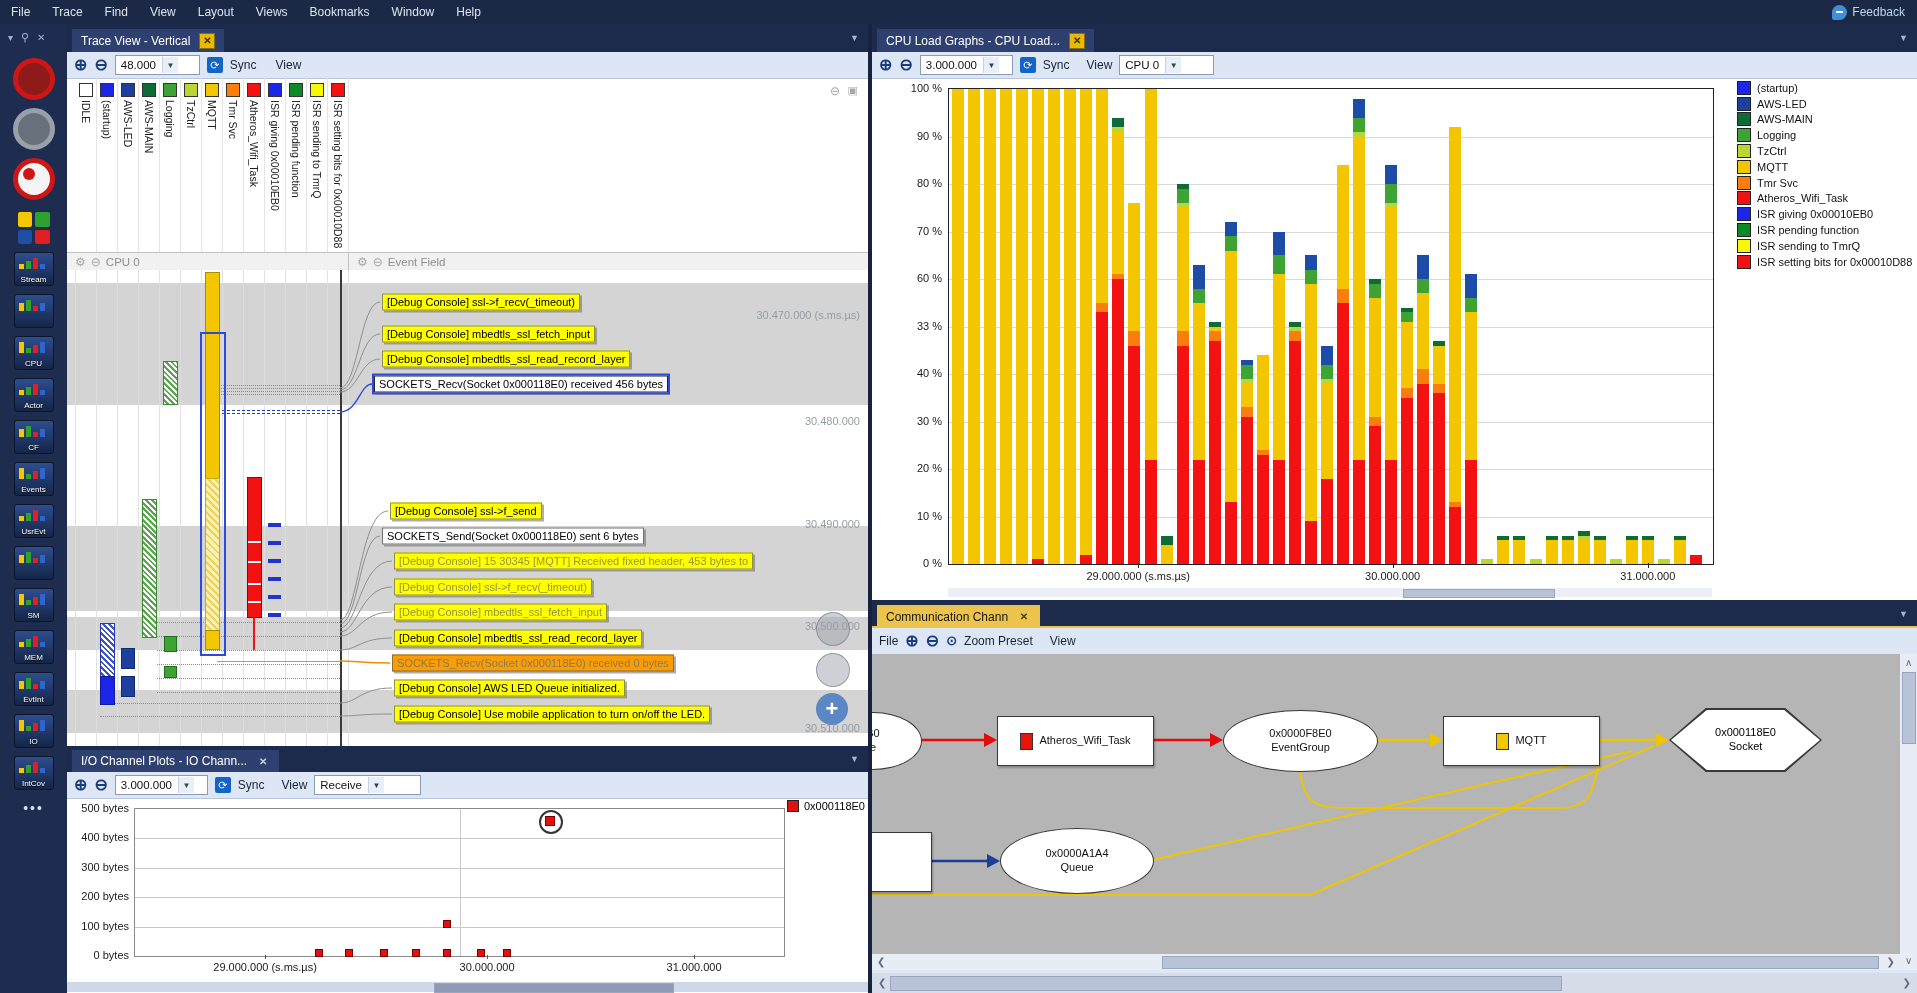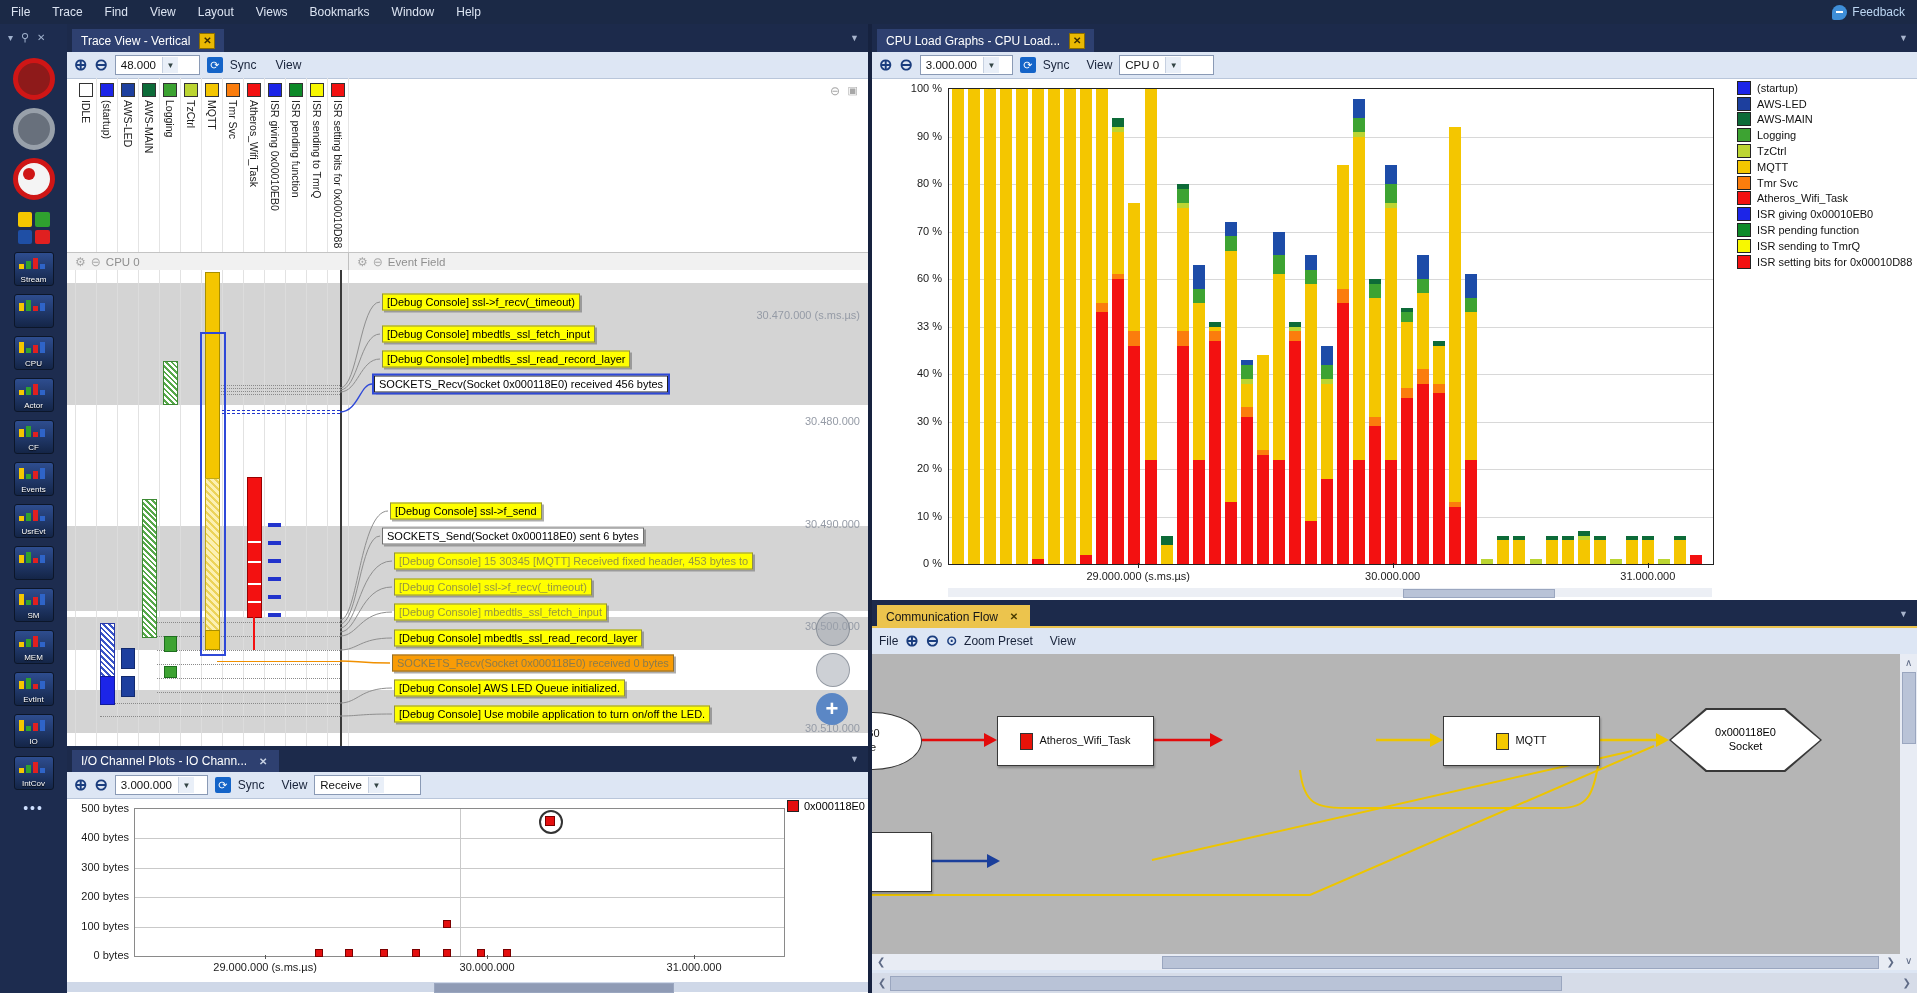--- a/index.html
+++ b/index.html
@@ -745,21 +745,21 @@
             <div class="lgsq" style="background: rgb(243, 17, 17);"></div>
             <span>ISR setting bits for 0x00010D88</span>
           </div>
         </div>
       </div>
   </div>
 
   <div class="panel" id="comm-panel" style="left:872px;top:600px;width:1045px;height:393px;background:#dde6f4;">
     <div class="tabstrip">
       <div class="tab yellow">
-        <span>Communication Flow</span>
+        <span>Communication Chann</span>
         <span class="x xd">✕</span>
       </div>
       <span class="chev">▼</span>
       <span class="ystripe"></span>
     </div>
     <div class="toolbar">
       <span>File</span>
       <span class="zbtn">⊕</span>
       <span class="zbtn">⊖</span>
       <span class="zbtn" style="font-size:13px">⊙</span>
@@ -783,32 +783,40 @@
           <polygon points="115,200 128,207 115,214" fill="#1b3f9b"></polygon>
         </svg>
         <div class="node ellipse" style="left: -48px; top: 58px; width: 96px; height: 56px;">
           <div>B0</div>
           <div>e</div>
         </div>
         <div class="node rect" style="left: 125px; top: 62px; width: 155px; height: 48px;">
           <div class="nicon" style="background: rgb(232, 19, 9);"></div>
           <span>Atheros_Wifi_Task</span>
         </div>
+        <div class="node ellipse" style="left: 351px; top: 56px; width: 153px; height: 60px;">
+          <div>0x0000F8E0</div>
+          <div>EventGroup</div>
+        </div>
         <div class="node rect" style="left: 571px; top: 62px; width: 155px; height: 48px;">
           <div class="nicon" style="background: rgb(243, 200, 0);"></div>
           <span>MQTT</span>
         </div>
         <div class="hexwrap" style="left: 797px; top: 54px; width: 153px; height: 64px;">
           <div class="hexo"></div>
           <div class="hexi">
             <div>0x000118E0</div>
             <div>Socket</div>
           </div>
         </div>
         <div class="node rect" style="left: -30px; top: 178px; width: 88px; height: 58px;"></div>
+        <div class="node ellipse" style="left: 128px; top: 174px; width: 152px; height: 64px;">
+          <div>0x0000A1A4</div>
+          <div>Queue</div>
+        </div>
         <div class="sb" style="right: 0px; top: 0px; width: 17px; height: 316px;">
           <div class="sbarr" style="left: 5px; top: 4px;">∧</div>
           <div class="sbarr" style="left: 5px; bottom: 4px;">∨</div>
           <div class="sbthumb" style="left: 2px; top: 18px; width: 12px; height: 70px;"></div>
         </div>
         <div class="sb" style="left: 0px; bottom: 0px; width: 1028px; height: 16px;">
           <div class="sbarr" style="left: 5px; top: 3px;">❮</div>
           <div class="sbarr" style="right: 5px; top: 3px;">❯</div>
           <div class="sbthumb" style="left: 290px; top: 2px; width: 715px; height: 11px;"></div>
         </div>

